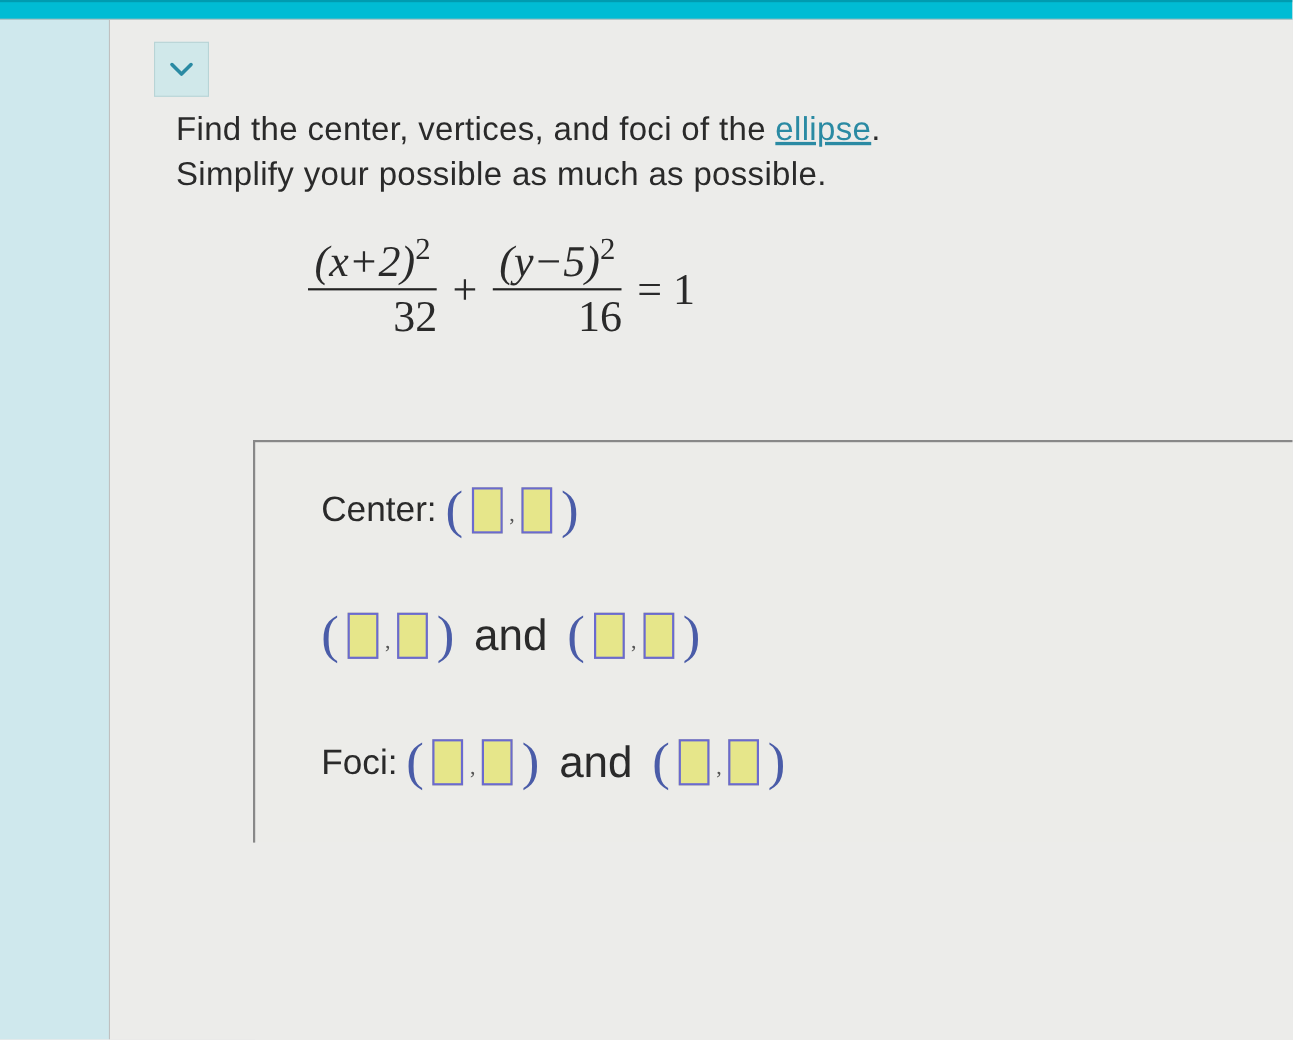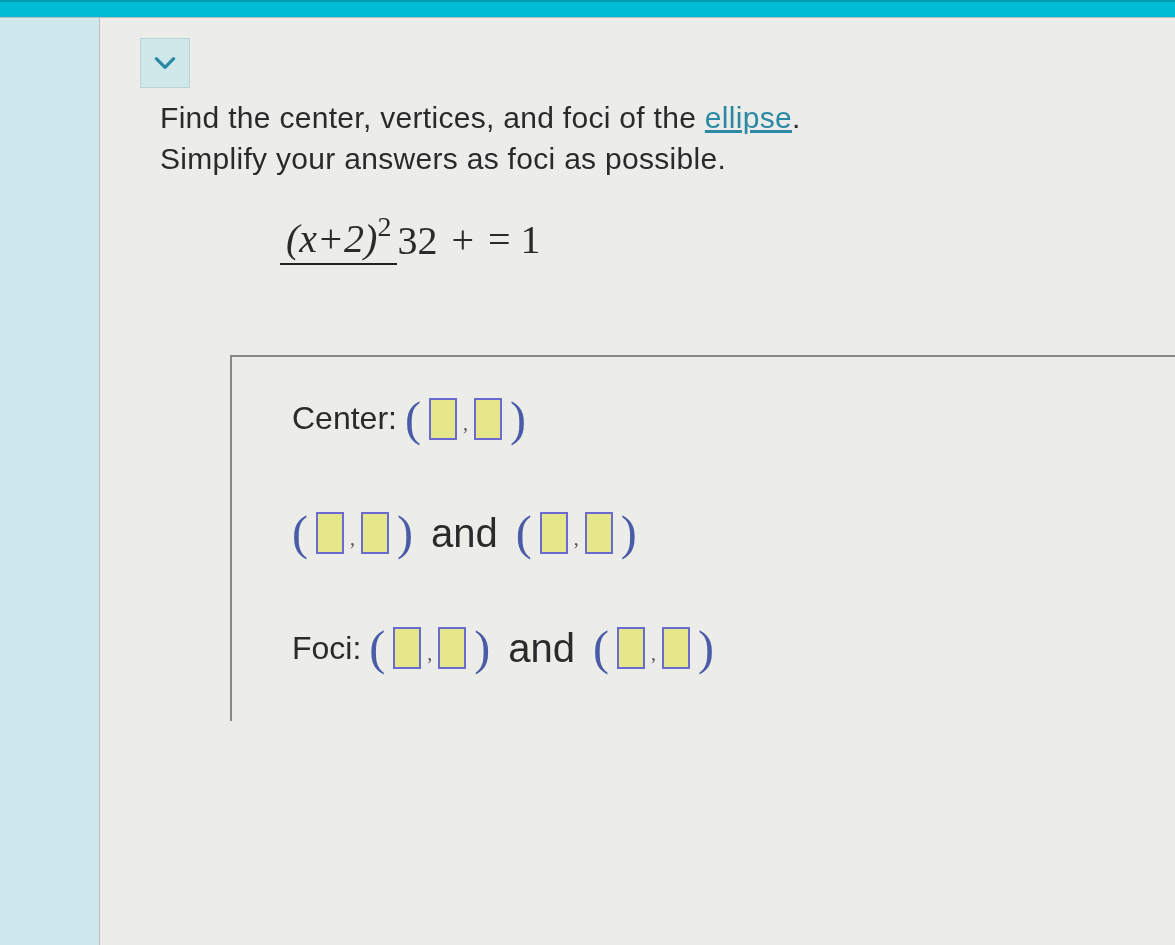--- a/index.html
+++ b/index.html
@@ -67,22 +67,22 @@
   .equation {
     font-family: "Times New Roman", serif;
     font-size: 40px;
     margin: 35px 0 0 180px;
     display: flex;
     align-items: center;
     gap: 14px;
   }
   .frac {
     display: inline-flex;
-    flex-direction: row;
-    align-items: center;
+    flex-direction: column;
+    align-items: flex-end;
     line-height: 1.1;
   }
   .frac .num { border-bottom: 2px solid #222; padding: 0 6px 2px; }
   .frac .den { padding-top: 2px; }
   .sup { font-size: 0.7em; vertical-align: super; position: relative; top: -2px; }
   .it { font-style: italic; }
   .answer-box {
     margin: 90px 0 0 130px;
     border: 2px solid #888;
     border-bottom: none;
@@ -133,29 +133,33 @@
 <div class="content">
 
   <div class="collapse-btn">
     <svg viewBox="0 0 24 24">
       <path d="M4 8 L12 16 L20 8" fill="none" stroke="#2a8aa3" stroke-width="3" stroke-linecap="round" stroke-linejoin="round"></path>
     </svg>
   </div>
 
   <div class="question">
     <span>Find the center, vertices, and foci of the </span><a class="link">ellipse</a><span>.</span><br>
-    <span>Simplify your answers as foci as possible.</span>
+    <span>Simplify your possible as much as possible.</span>
   </div>
 
   <div class="equation">
     <span class="frac">
       <span class="num"><span class="it">(x+2)</span><span class="sup">2</span></span>
       <span class="den">32</span>
     </span>
     <span>+</span>
+    <span class="frac">
+      <span class="num"><span class="it">(y−5)</span><span class="sup">2</span></span>
+      <span class="den">16</span>
+    </span>
     <span>= 1</span>
   </div>
 
   <div class="answer-box">
 
     <div class="answer-row">
       <span>Center:</span>
       <span class="paren">(</span>
       <span class="slot"></span>
       <span class="comma">,</span>

